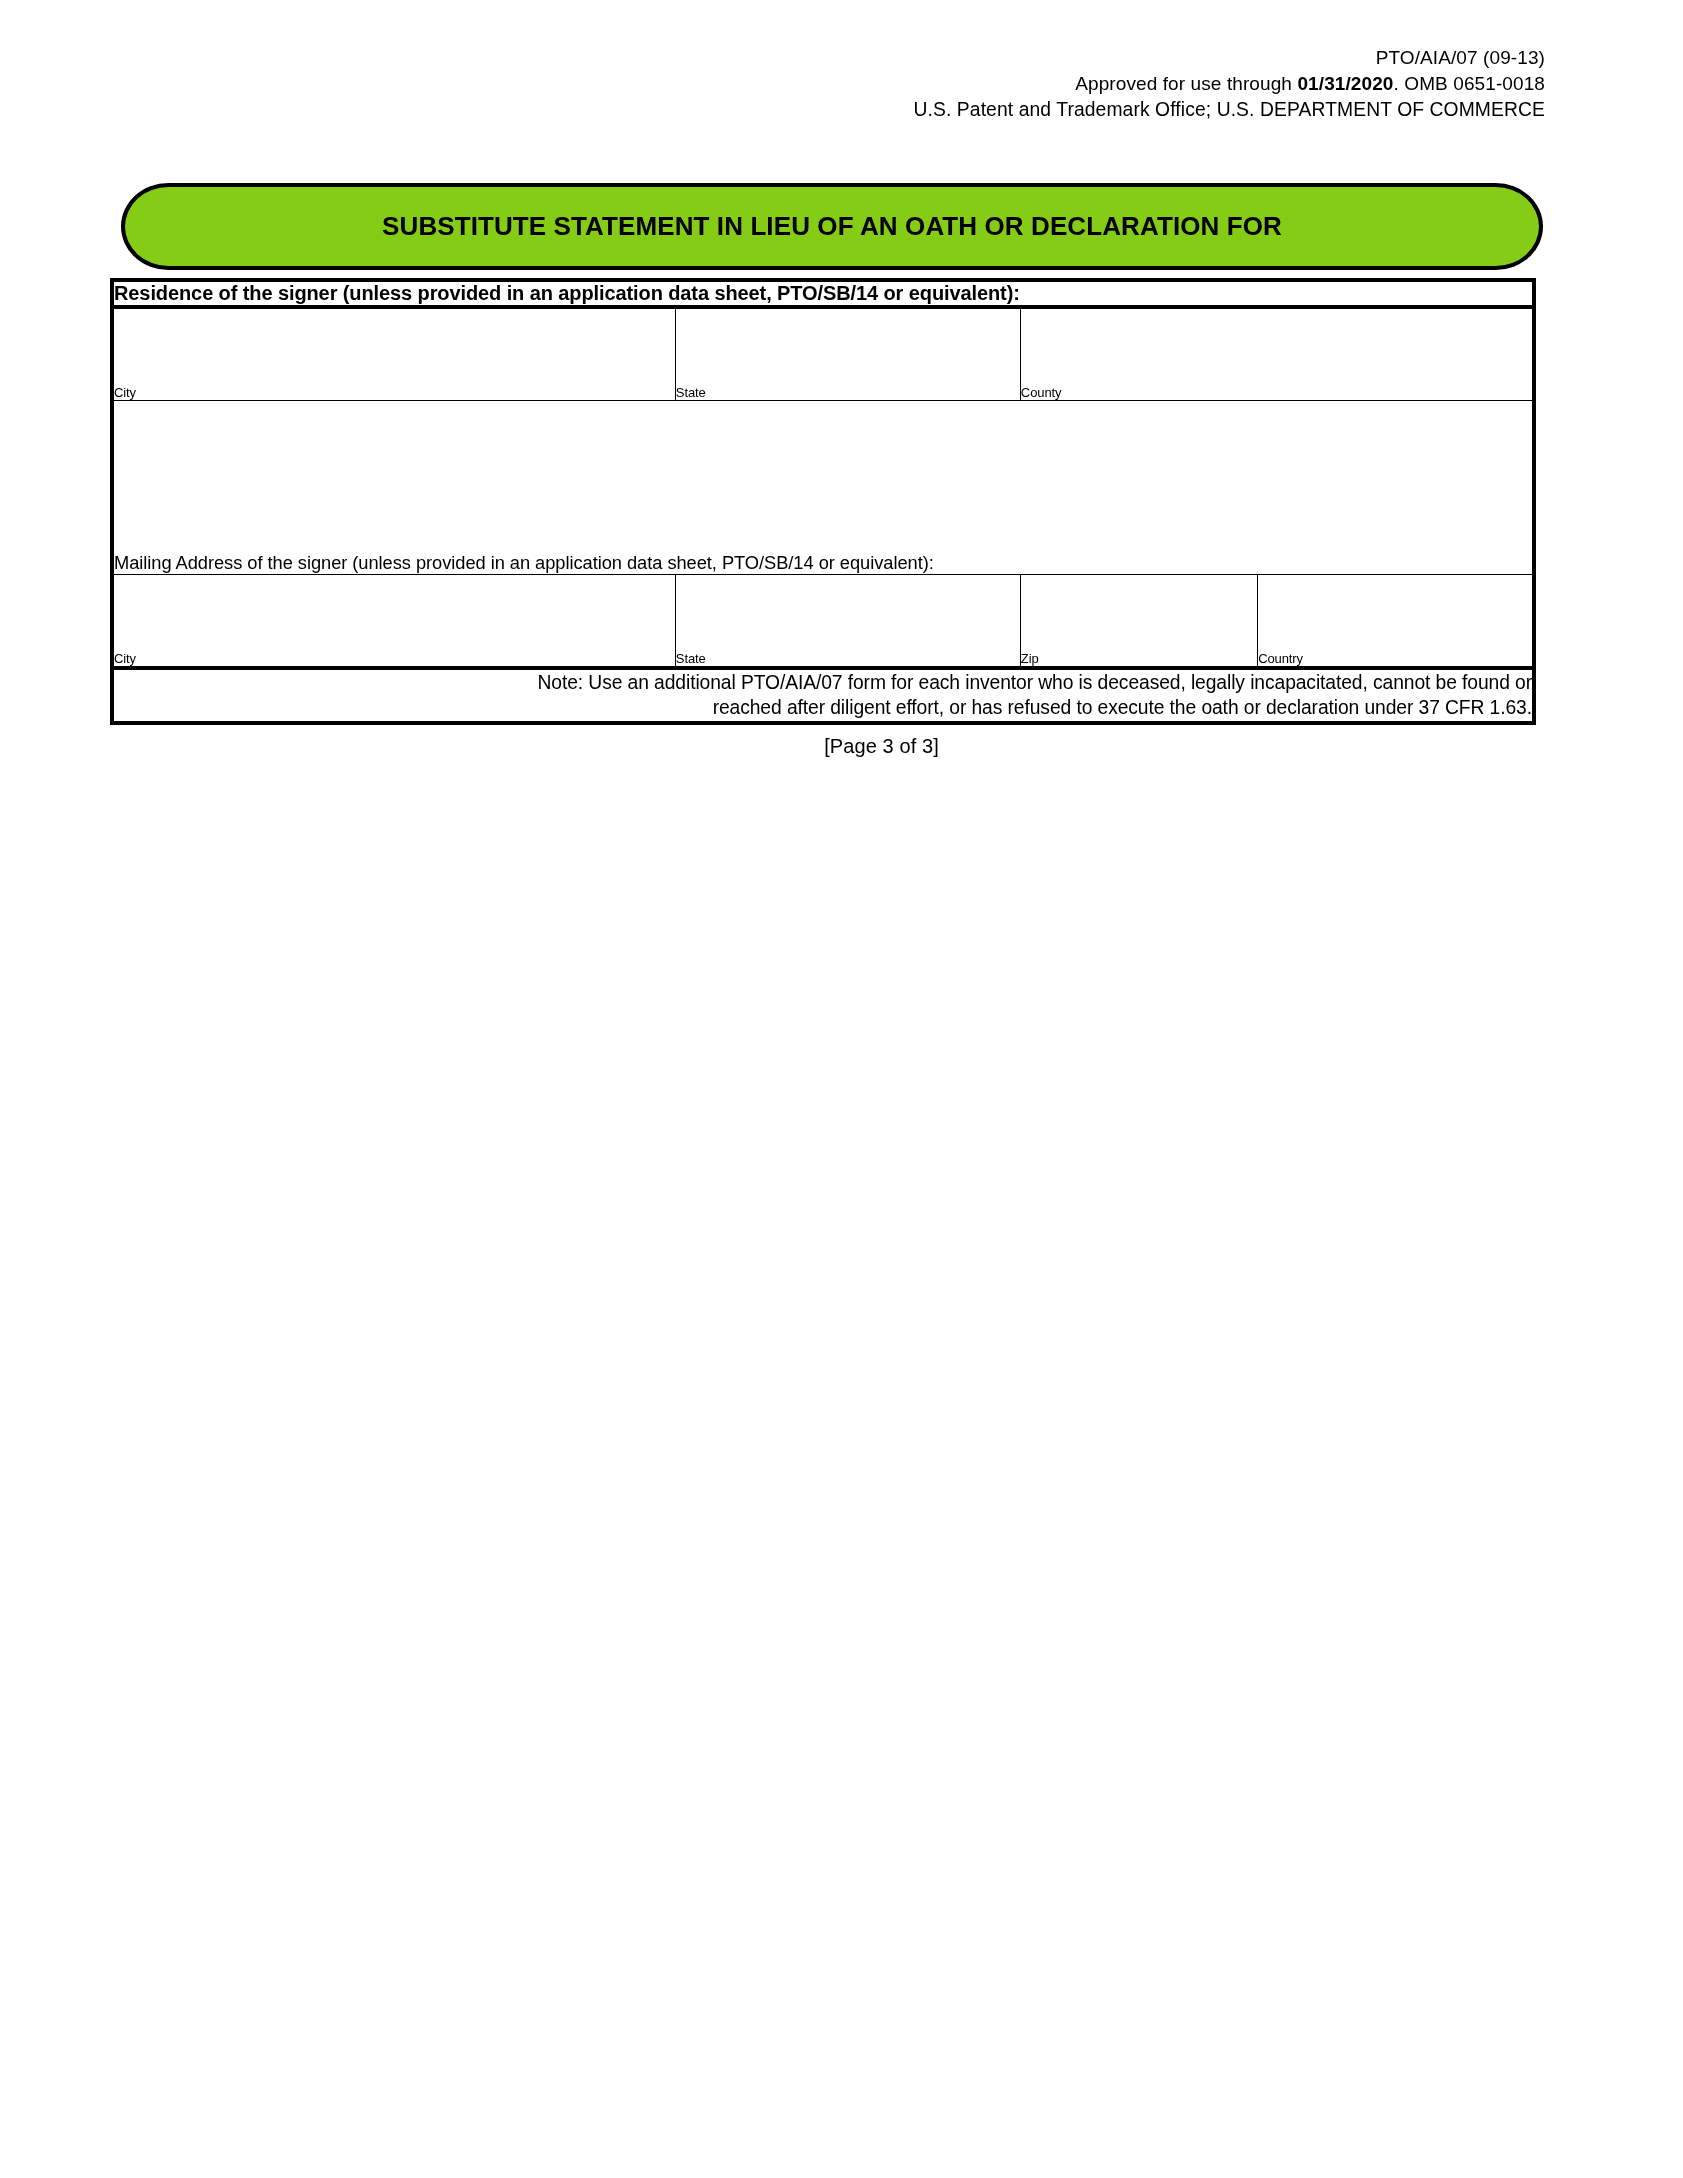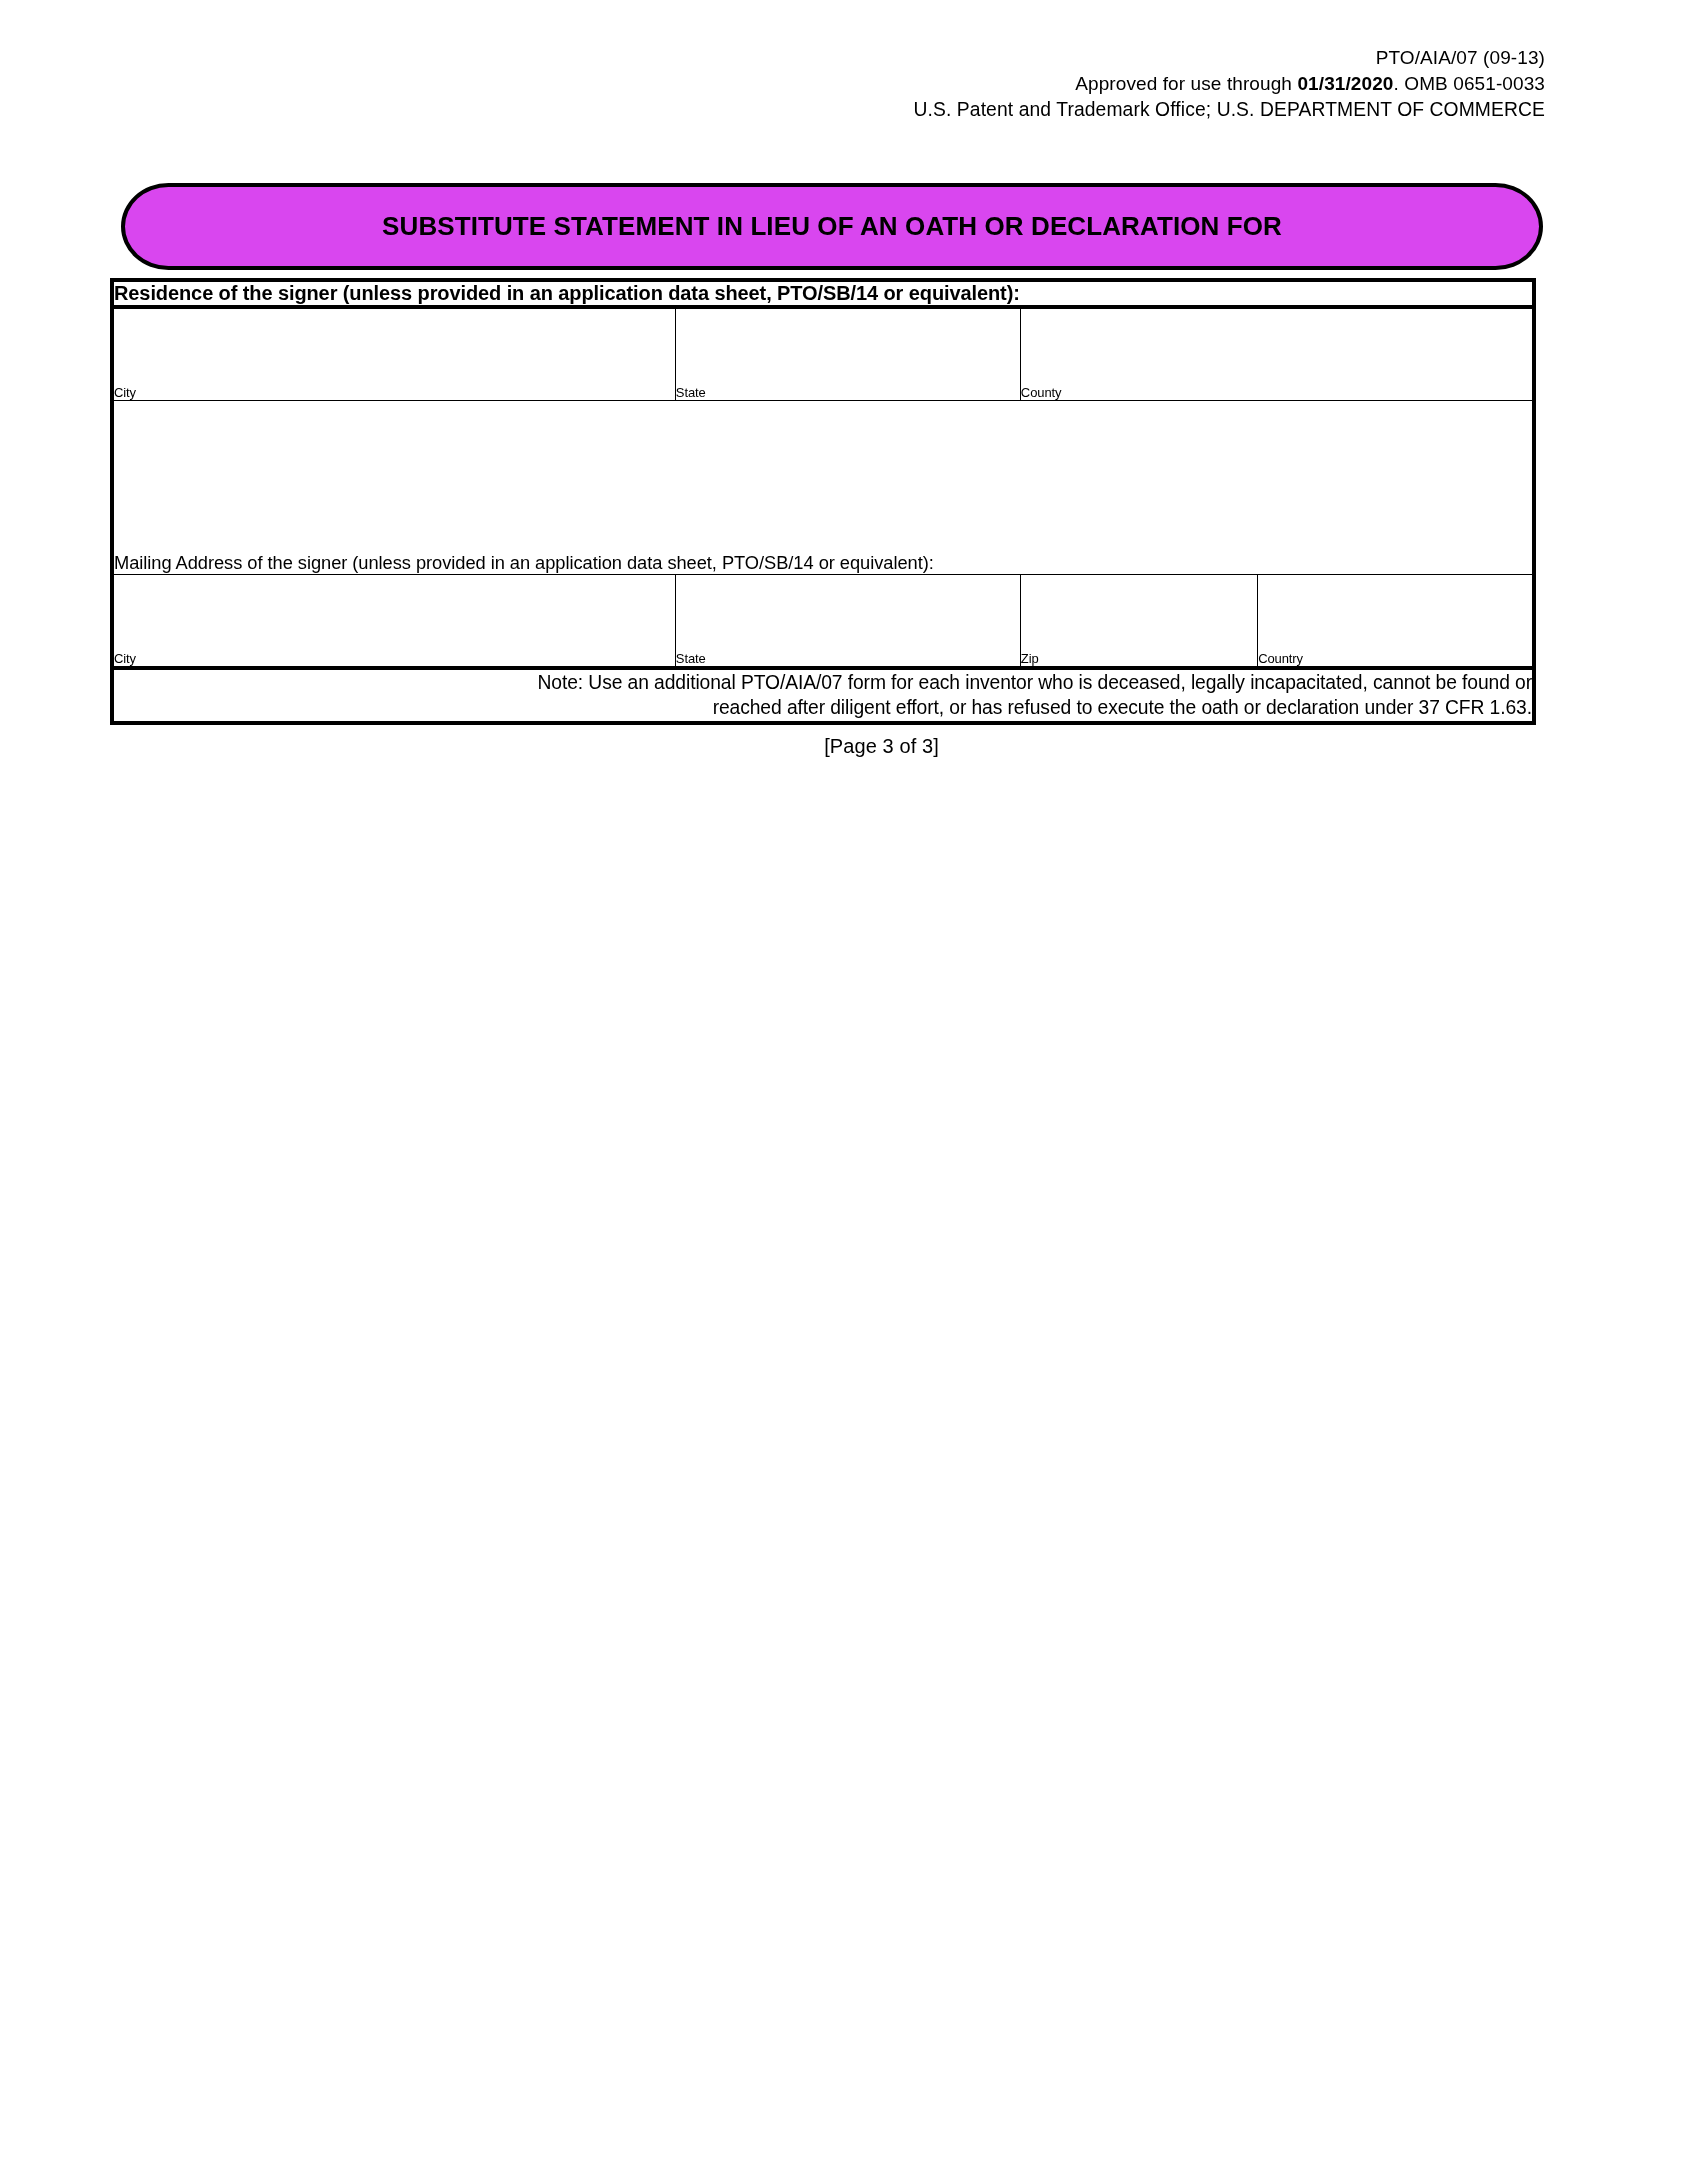--- a/index.html
+++ b/index.html
@@ -60,21 +60,21 @@
     top: 183px;
     width: 1422px;
     height: 87px;
     box-sizing: border-box;
     border: 4px solid #000;
     border-radius: 48px / 44px;
     display: flex;
     flex-direction: column;
     align-items: center;
     justify-content: center;
-    background: #d946ef;
+    background: #84cc16;
   }
   .title-line {
     font-size: 26px;
     font-weight: bold;
     letter-spacing: 0.1px;
     line-height: 1.35;
     text-align: center;
     white-space: nowrap;
   }
 
@@ -166,21 +166,21 @@
     letter-spacing: 0.1px;
   }
 </style>
 </head>
 <body>
 
 <div class="page">
 
   <div class="header-block">
     <span class="header-line l1">PTO/AIA/07   (09-13)</span>
-    <span class="header-line l2"><span>Approved for use through </span><span class="bold-inline">01/31/2020</span><span>.  OMB 0651-0033</span></span>
+    <span class="header-line l2"><span>Approved for use through </span><span class="bold-inline">01/31/2020</span><span>.  OMB 0651-0018</span></span>
     <span class="header-line l3">U.S. Patent and Trademark Office; U.S. DEPARTMENT OF COMMERCE</span>
   </div>
 
   <div class="title-box">
     <span class="title-line">SUBSTITUTE STATEMENT IN LIEU OF AN OATH OR DECLARATION FOR</span>
   </div>
 
   <table class="form-table">
     <colgroup>
       <col style="width:565px">

